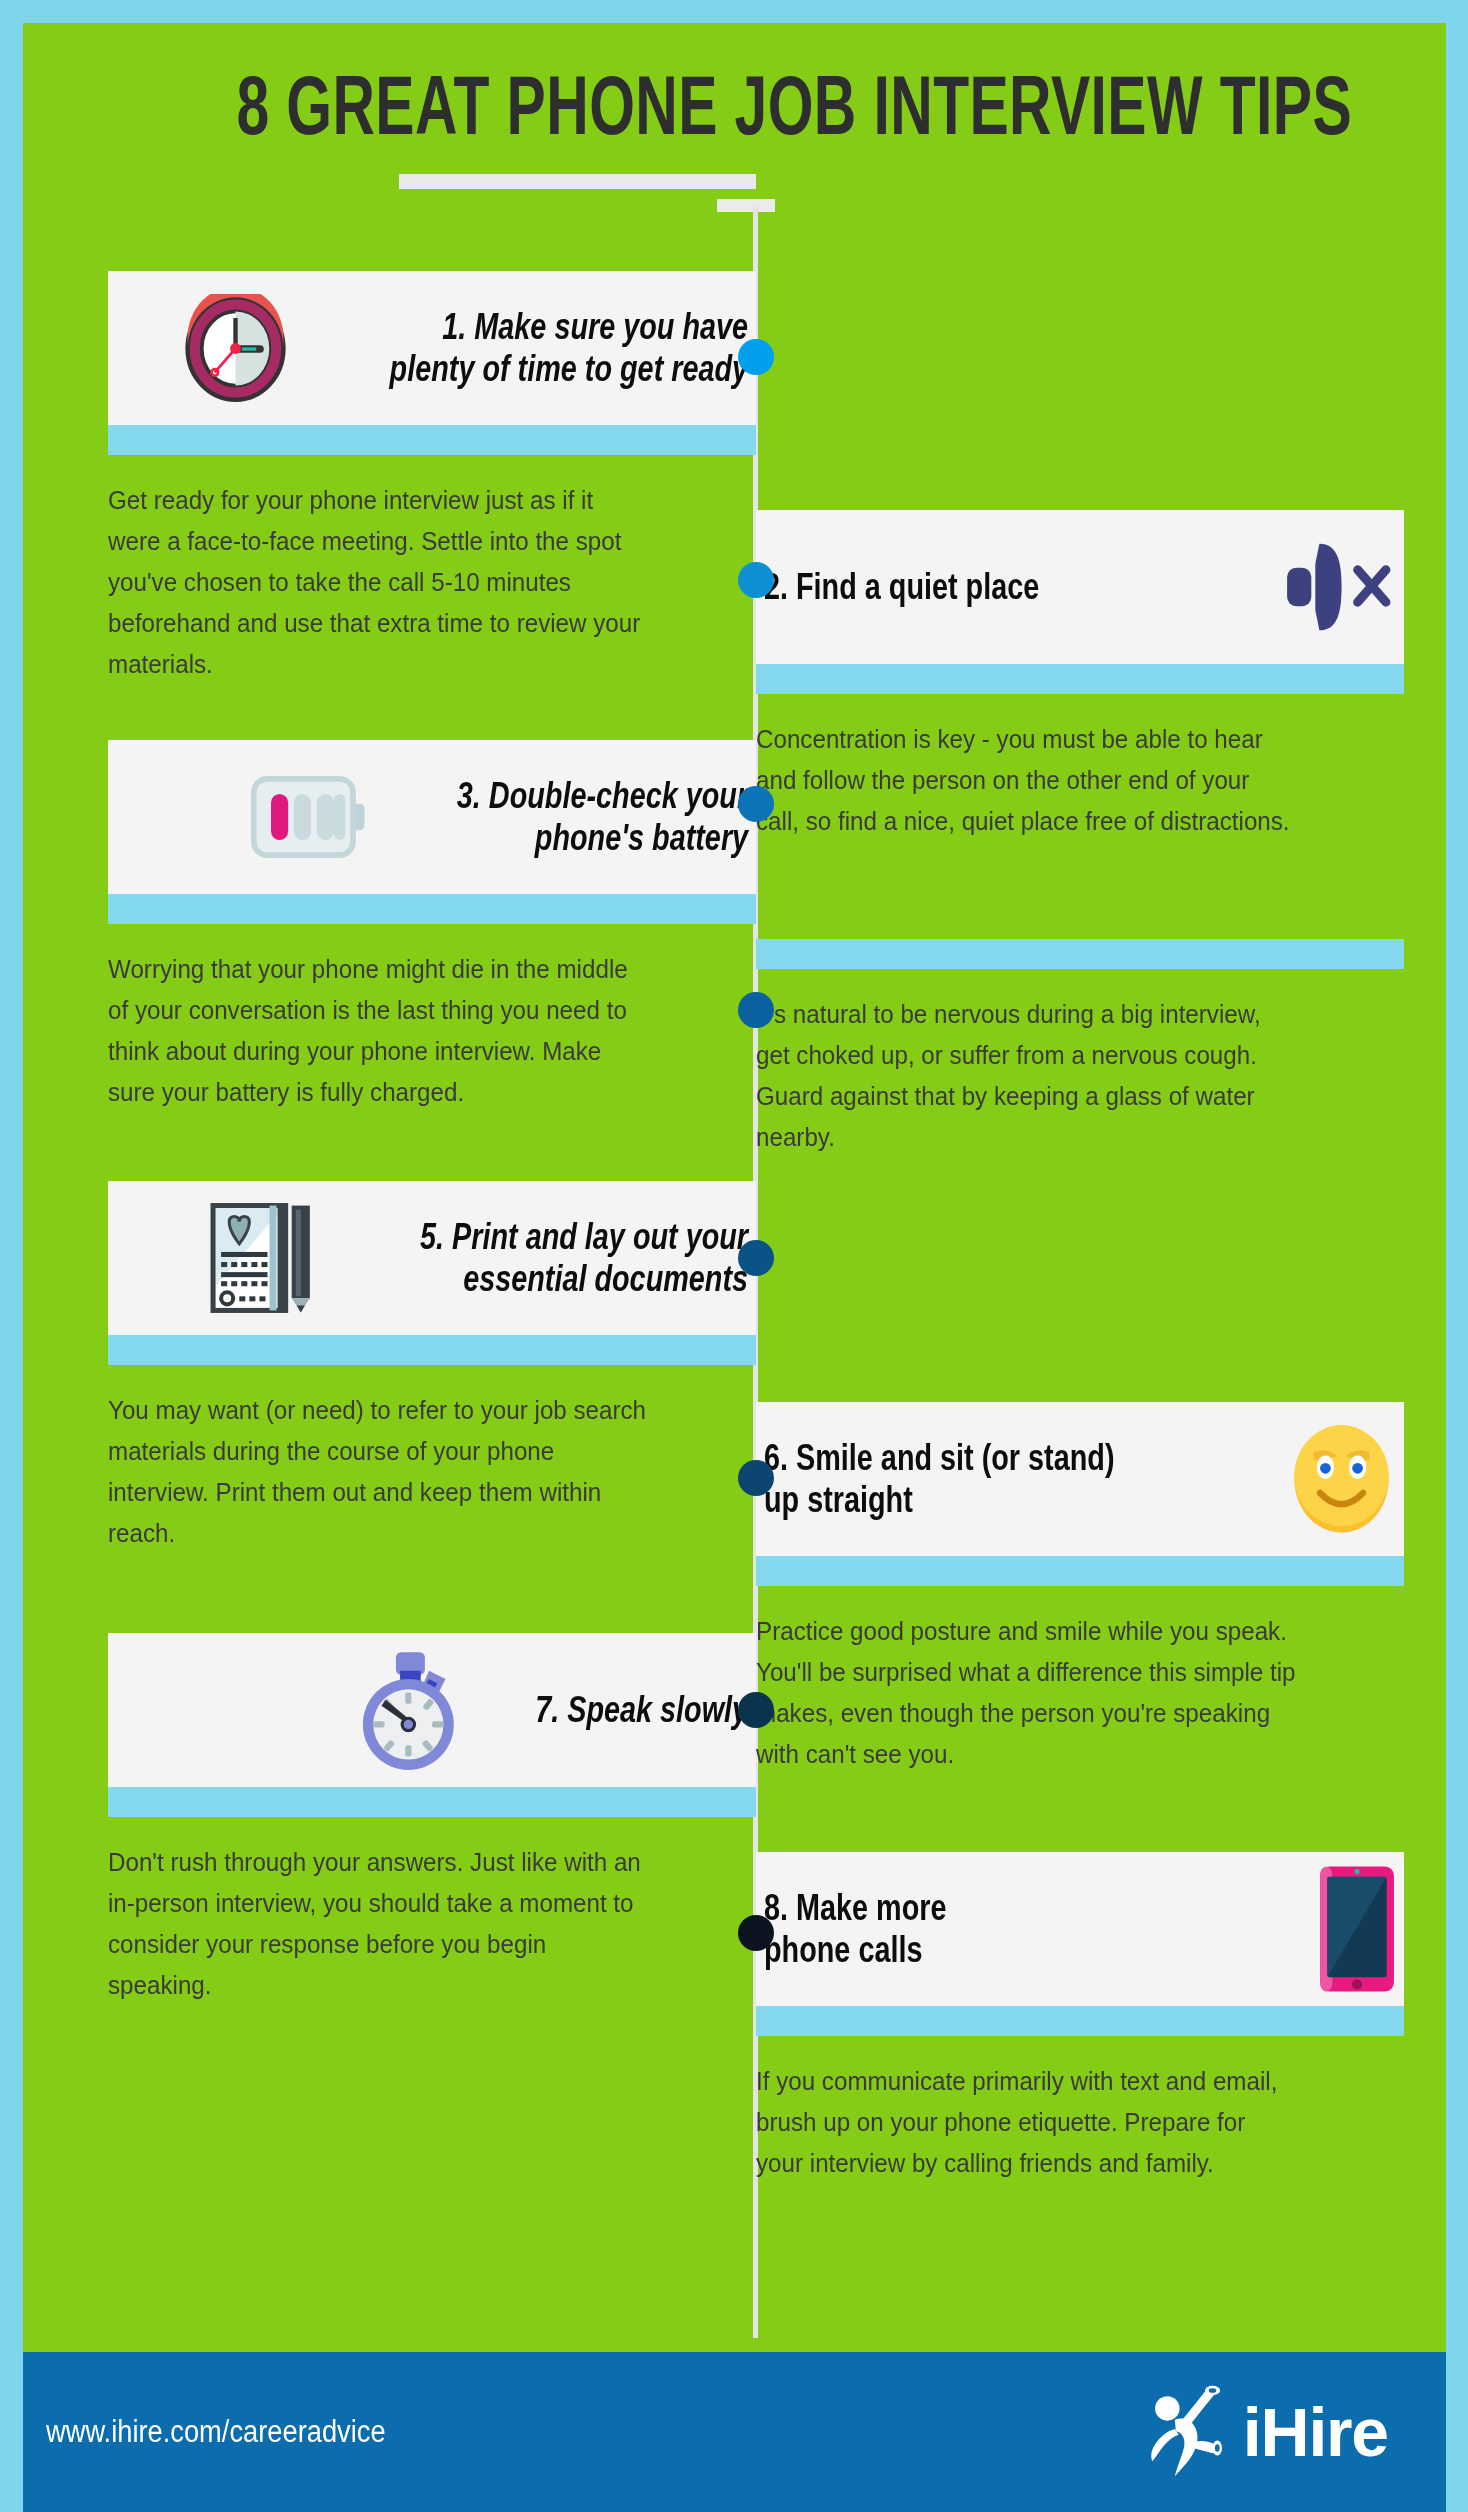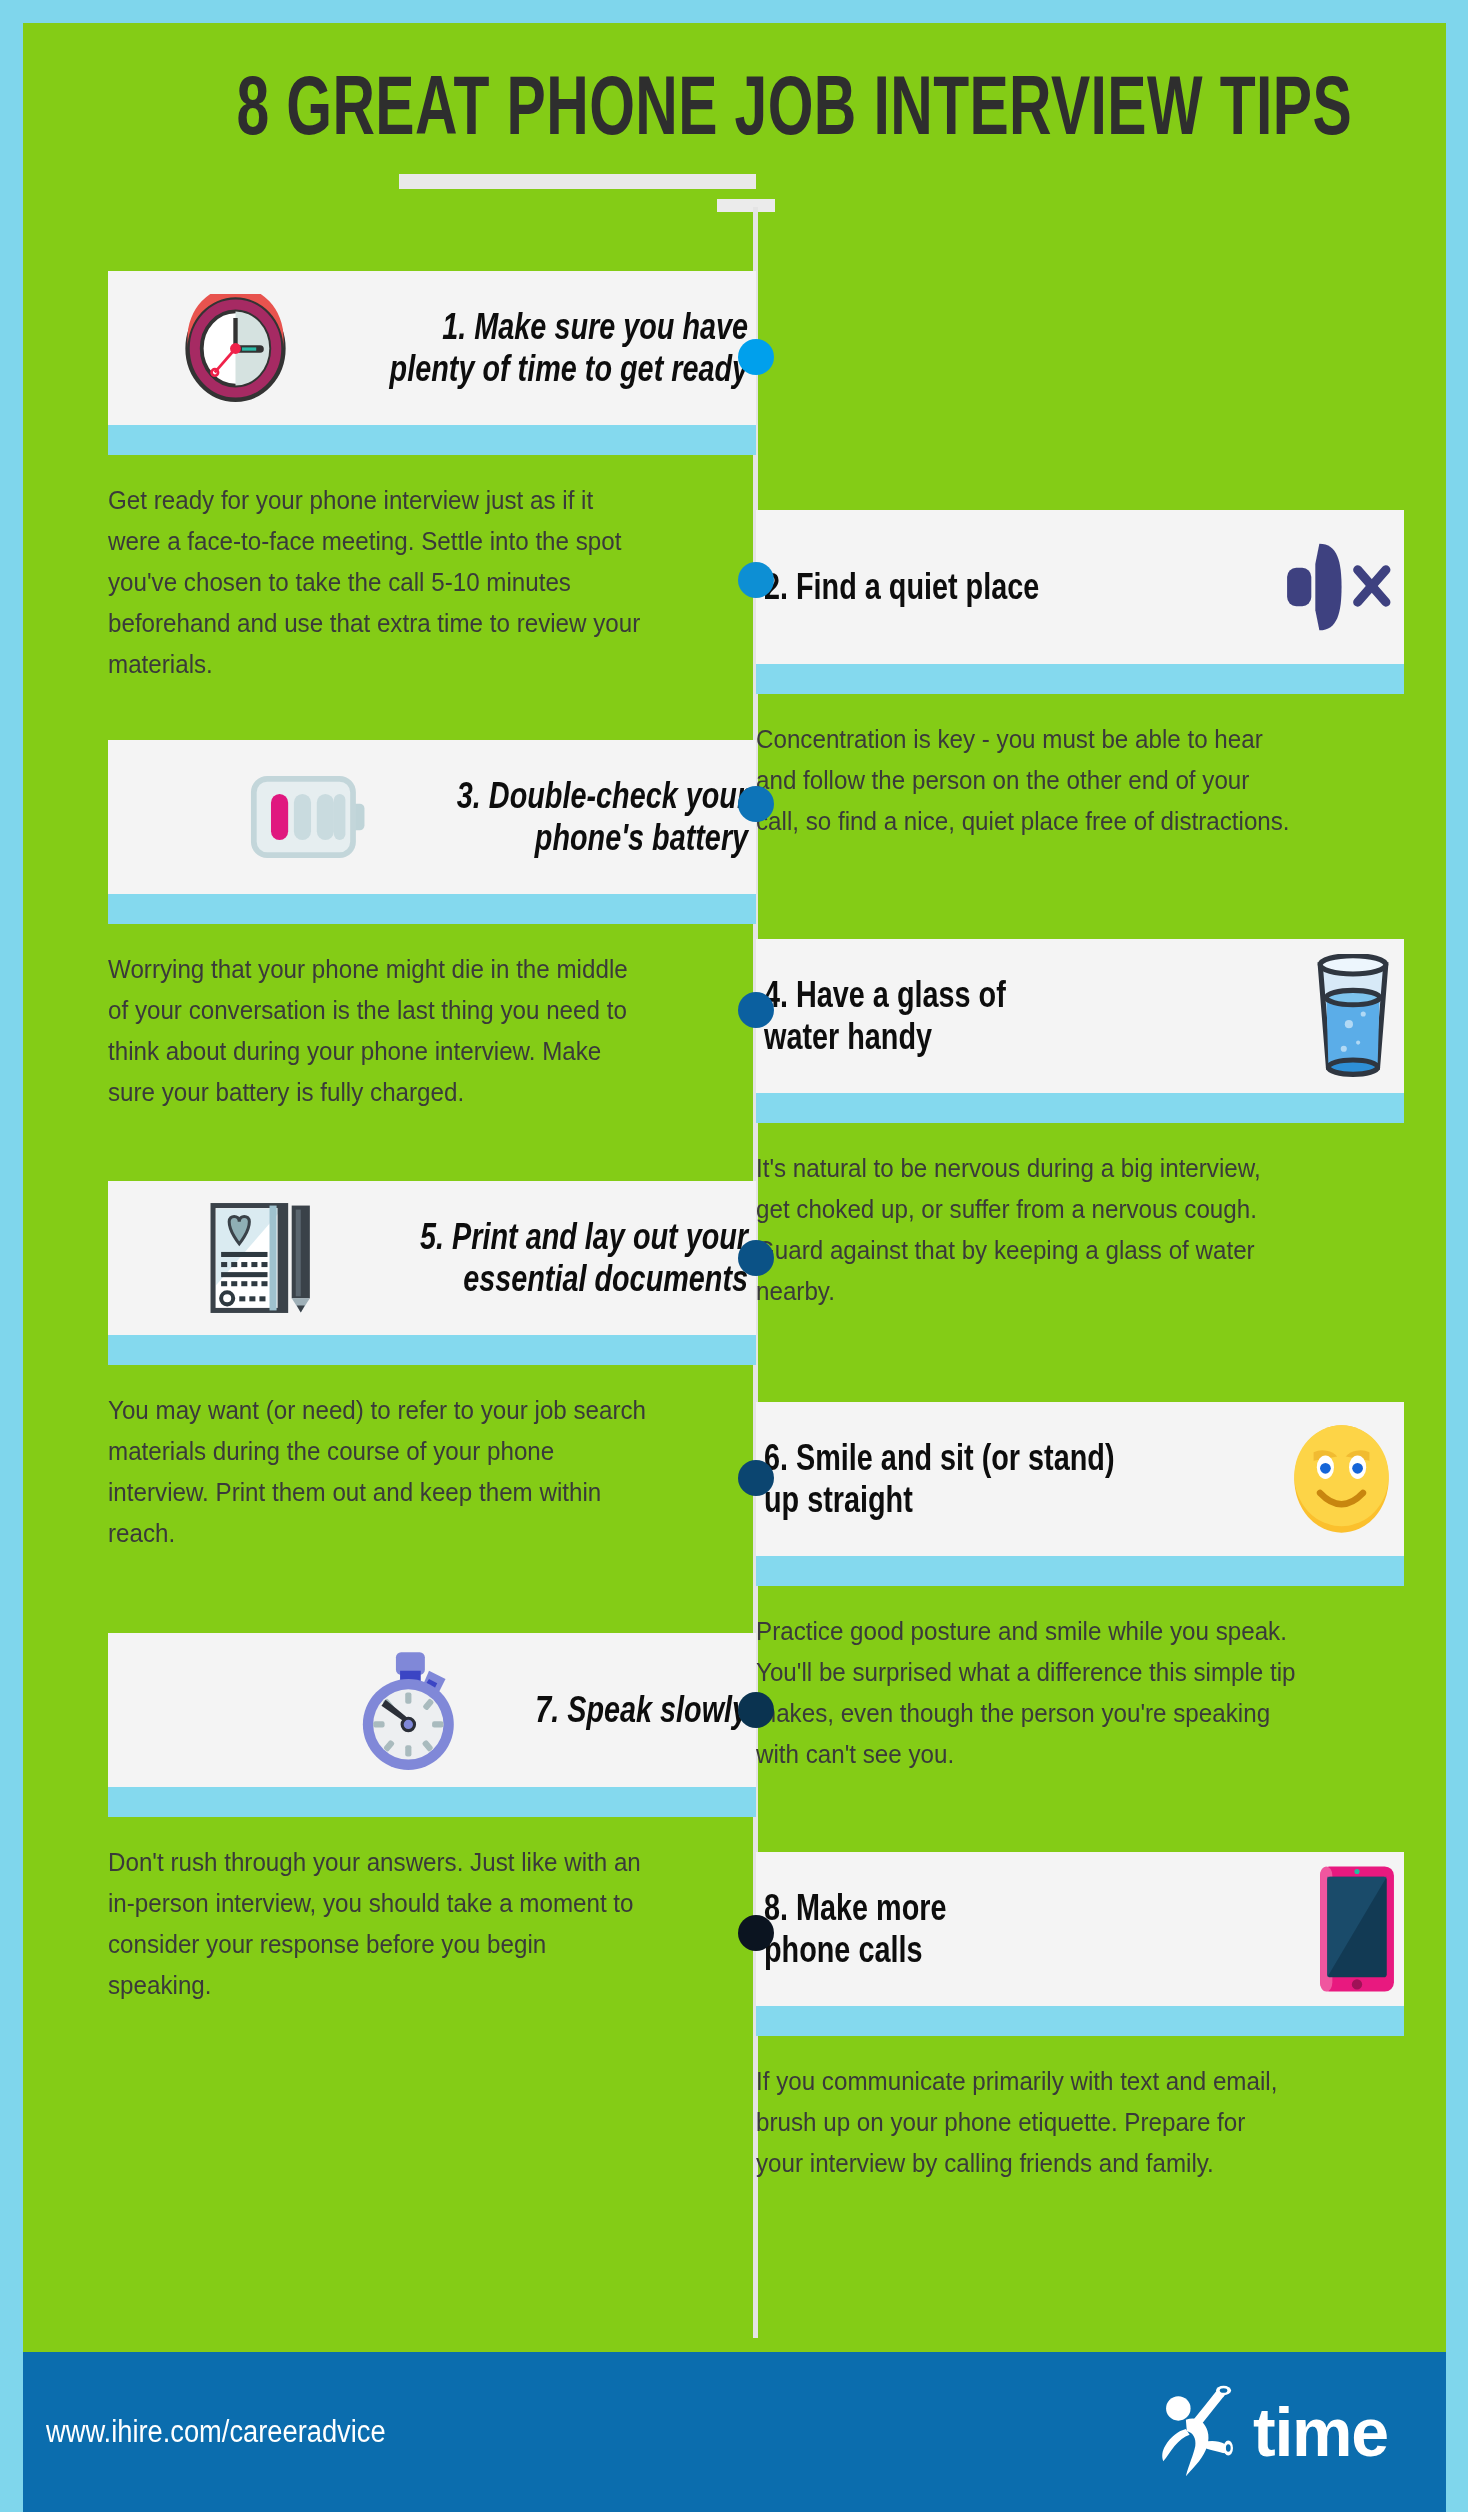--- a/index.html
+++ b/index.html
@@ -224,37 +224,20 @@
       </span>
       <span class="head-title">3. Double-check your
 phone's battery</span>
     </div>
     <div class="cyanbar"></div>
     <div class="body-text" style="width:582px;">Worrying that your phone might die in the middle of your conversation is the last thing you need to think about during your phone interview. Make sure your battery is fully charged.</div>
   </div>
   <div class="dot" style="top: 763px; background: rgb(13, 116, 184);"></div>
 
   <div class="block" style="left:733px; top:916px; width:648px;">
-    <div class="head right-title">
-      <span class="head-title" style="flex:1;">4. Have a glass of
-water handy</span>
-      <span class="icon-slot trail">
-        <svg width="86" height="124" viewBox="0 0 84 120">
-          <path d="M10 10 L74 10 L66 110 L18 110 Z" fill="#D7E9F7" stroke="#2F3640" stroke-width="5"></path>
-          <path d="M16 42 L68 42 L66 110 L18 110 Z" fill="#5BADE8"></path>
-          <ellipse cx="42" cy="10" rx="32" ry="9" fill="#EDF6FD" stroke="#2F3640" stroke-width="5"></ellipse>
-          <ellipse cx="42" cy="42" rx="26" ry="7" fill="#7EC4EE" stroke="#2F3640" stroke-width="5"></ellipse>
-          <ellipse cx="42" cy="110" rx="24" ry="7" fill="#2E8FD6" stroke="#2F3640" stroke-width="5"></ellipse>
-          <circle cx="38" cy="68" r="4" fill="#C7E3F8" opacity="0.8"></circle>
-          <circle cx="52" cy="58" r="2.5" fill="#C7E3F8" opacity="0.8"></circle>
-          <circle cx="47" cy="86" r="2" fill="#C7E3F8" opacity="0.8"></circle>
-          <circle cx="33" cy="92" r="3" fill="#C7E3F8" opacity="0.8"></circle>
-        </svg>
-      </span>
-    </div>
     <div class="cyanbar"></div>
     <div class="body-text" style="width:582px;">It's natural to be nervous during a big interview, get choked up, or suffer from a nervous cough. Guard against that by keeping a glass of water nearby.</div>
   </div>
   <div class="dot" style="top: 969px; background: rgb(11, 96, 160);"></div>
 
   <div class="block" style="left:85px; top:1158px; width:648px;">
     <div class="head left-title">
       <span class="icon-slot lead">
         <svg width="121" height="118" viewBox="0 0 120 116">
           <rect x="6" y="6" width="72" height="104" fill="#ffffff" stroke="#3A4249" stroke-width="5"></rect>
@@ -379,18 +362,18 @@
           <path d="M30 40 C42 36 50 42 53 52 C56 62 52 74 44 84 C40 89 35 94 30 100 C33 88 38 78 40 68 C41 60 38 54 31 52 Z"></path>
           <path d="M30 50 C22 52 14 58 8 68 C5 73 4 79 6 84 C10 80 13 74 18 68 C23 62 28 58 34 56 Z"></path>
           <path d="M38 40 C46 30 54 20 62 10 C65 7 69 5 72 8 C74 11 71 15 68 18 C60 28 52 38 45 47 Z"></path>
           <ellipse cx="70" cy="9" rx="8" ry="5"></ellipse>
           <ellipse cx="70" cy="9" rx="4" ry="2.5" fill="#0B6DAE"></ellipse>
           <path d="M48 64 C56 62 64 62 72 66 C76 68 78 72 75 75 C71 77 66 74 60 73 C54 72 50 70 47 68 Z"></path>
           <ellipse cx="75" cy="70" rx="5" ry="8"></ellipse>
           <ellipse cx="75" cy="70" rx="2.5" ry="4" fill="#0B6DAE"></ellipse>
         </svg>
       </span>
-      <span class="logo-text">time</span>
+      <span class="logo-text">iHire</span>
     </div>
   </div>
 
 </div>
 
 
 </body></html>

